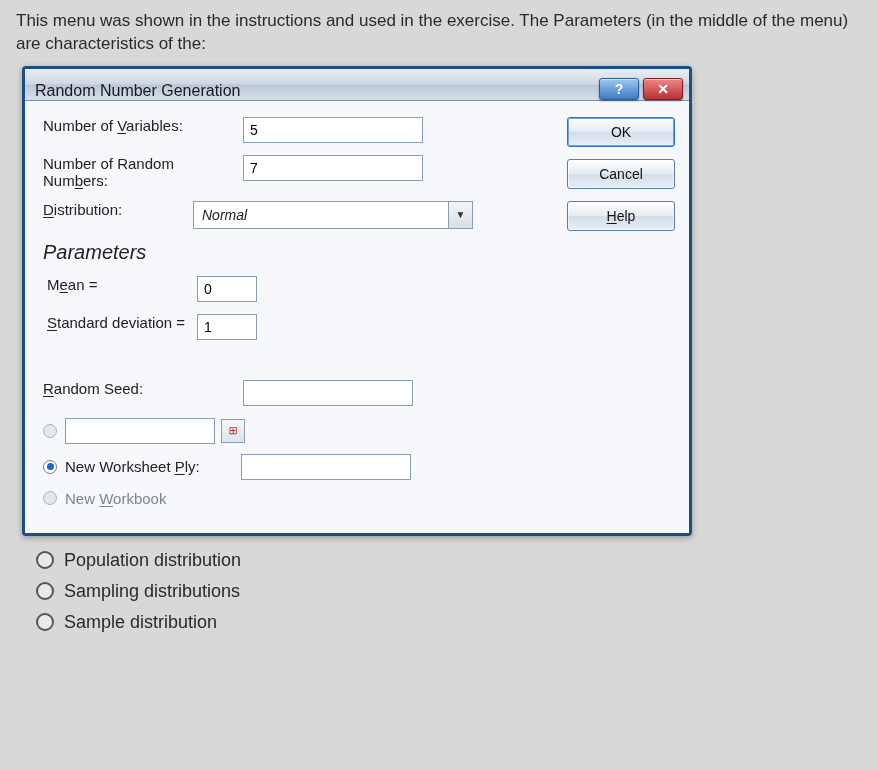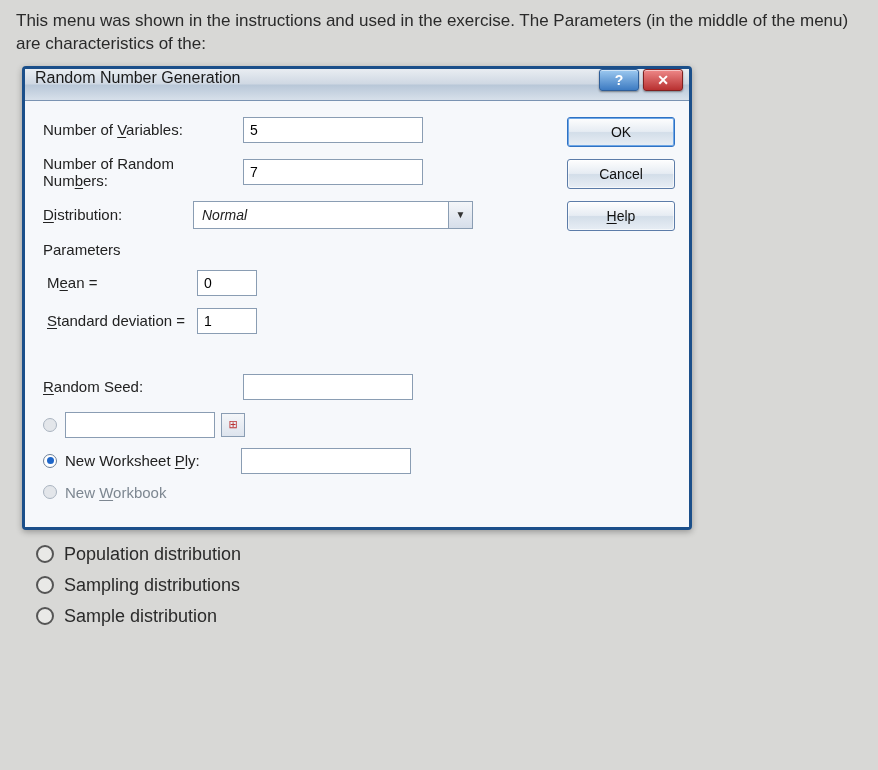--- a/index.html
+++ b/index.html
@@ -26,21 +26,21 @@
     border: 3px solid #1b4f8a;
     border-radius: 4px;
     background: #f1f3f6;
     box-shadow: 0 2px 6px rgba(0,0,0,0.3);
   }
   .titlebar {
     background: linear-gradient(#e9edf2,#cfd8e3 48%,#b8c7d8 52%,#d7e0ea);
     border-bottom: 1px solid #7a93b2;
     height: 32px;
     display: flex;
-    align-items: flex-start;
+    align-items: flex-end;
     justify-content: space-between;
     padding: 0 6px 0 10px;
     gap: 32px;
   }
   .titlebar-title {
     font-size: 16px;
     color: #1a1a1a;
   }
   .titlebar-buttons {
     display: flex;
@@ -73,21 +73,21 @@
     gap: 14px;
     background: #f6f8fb;
   }
   .form-col {
     flex: 1;
     font-size: 15px;
     color: #222;
   }
   .row {
     display: flex;
-    align-items: center;
+    align-items: flex-start;
     margin-bottom: 12px;
   }
   .row-label {
     width: 200px;
   }
   .row-label-short {
     width: 150px;
   }
   .text-input {
     height: 26px;
@@ -120,21 +120,22 @@
     border-left: 1px solid #8a9db3;
     background: linear-gradient(#f4f6f9,#d6deea);
     display: flex;
     align-items: center;
     justify-content: center;
     font-size: 10px;
     color: #333;
   }
   .section-label {
     margin: 10px 0 12px 0;
-    font-size: 15px;
+    font-size: 20px;
+    font-style: italic;
   }
   .indent { margin-left: 4px; }
   .output-opts { margin-top: 10px; }
   .radio-row {
     display: flex;
     align-items: center;
     margin-bottom: 10px;
     gap: 8px;
   }
   .radio {

